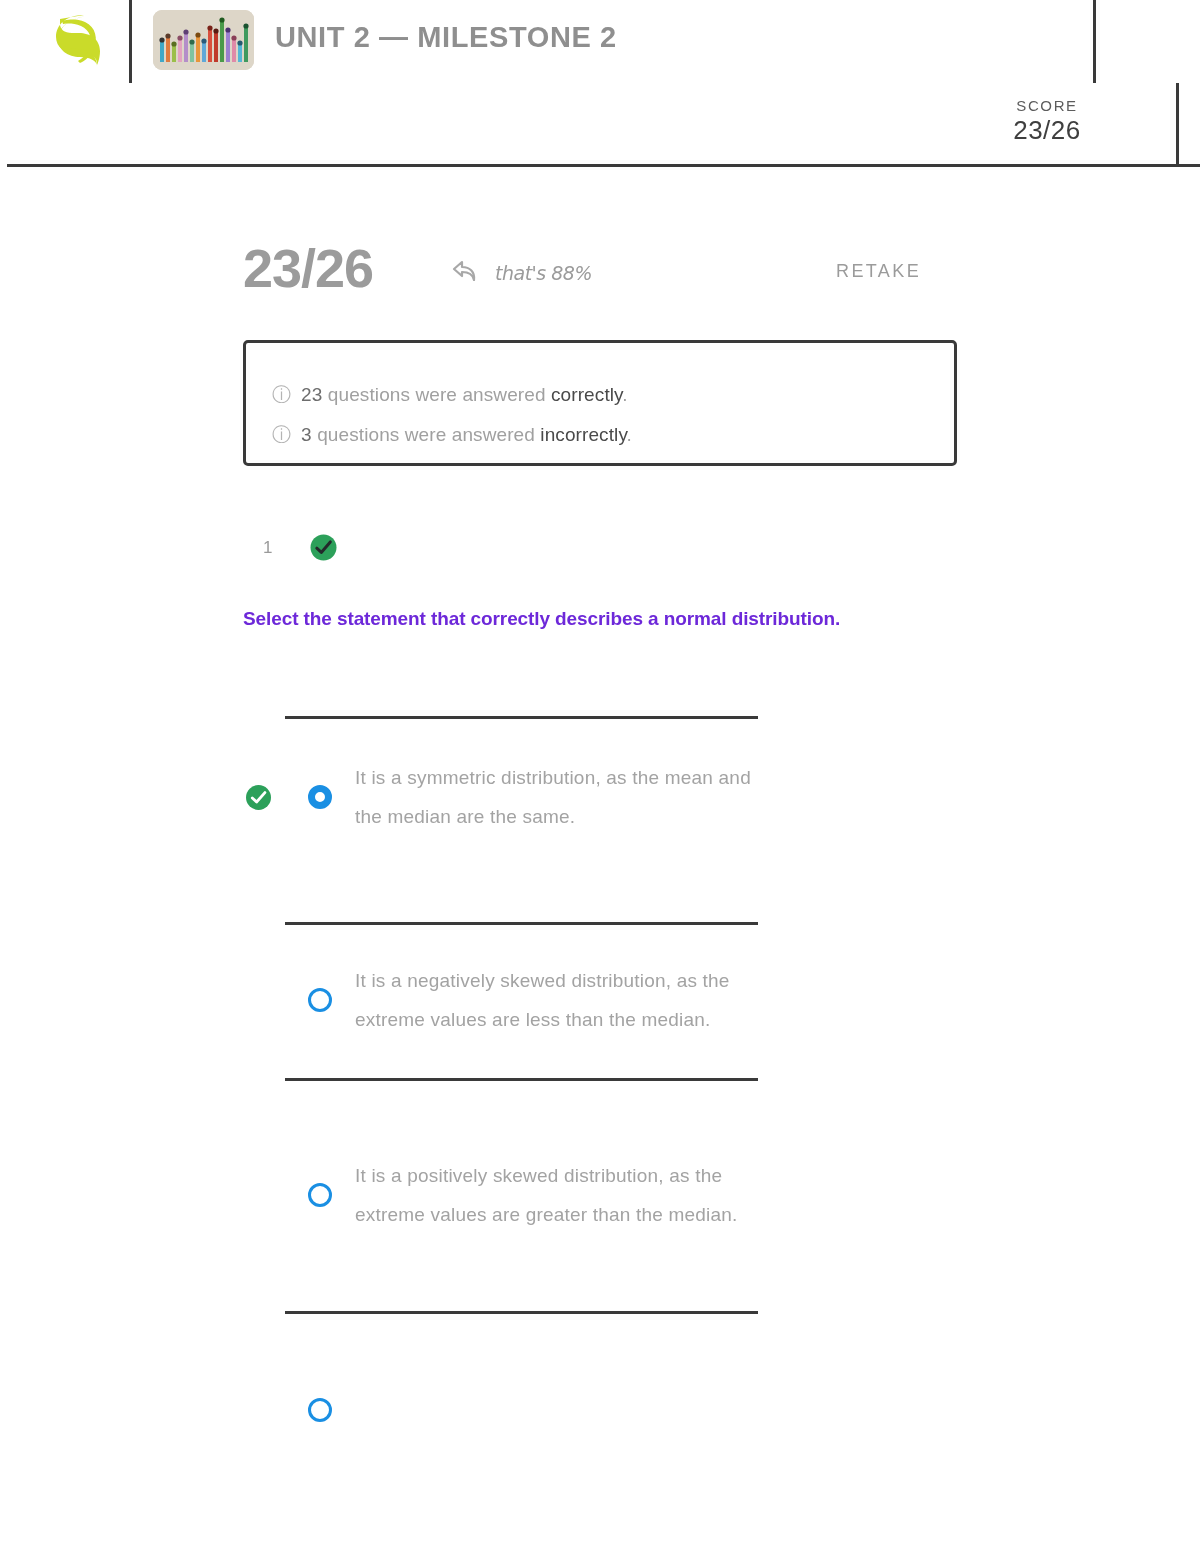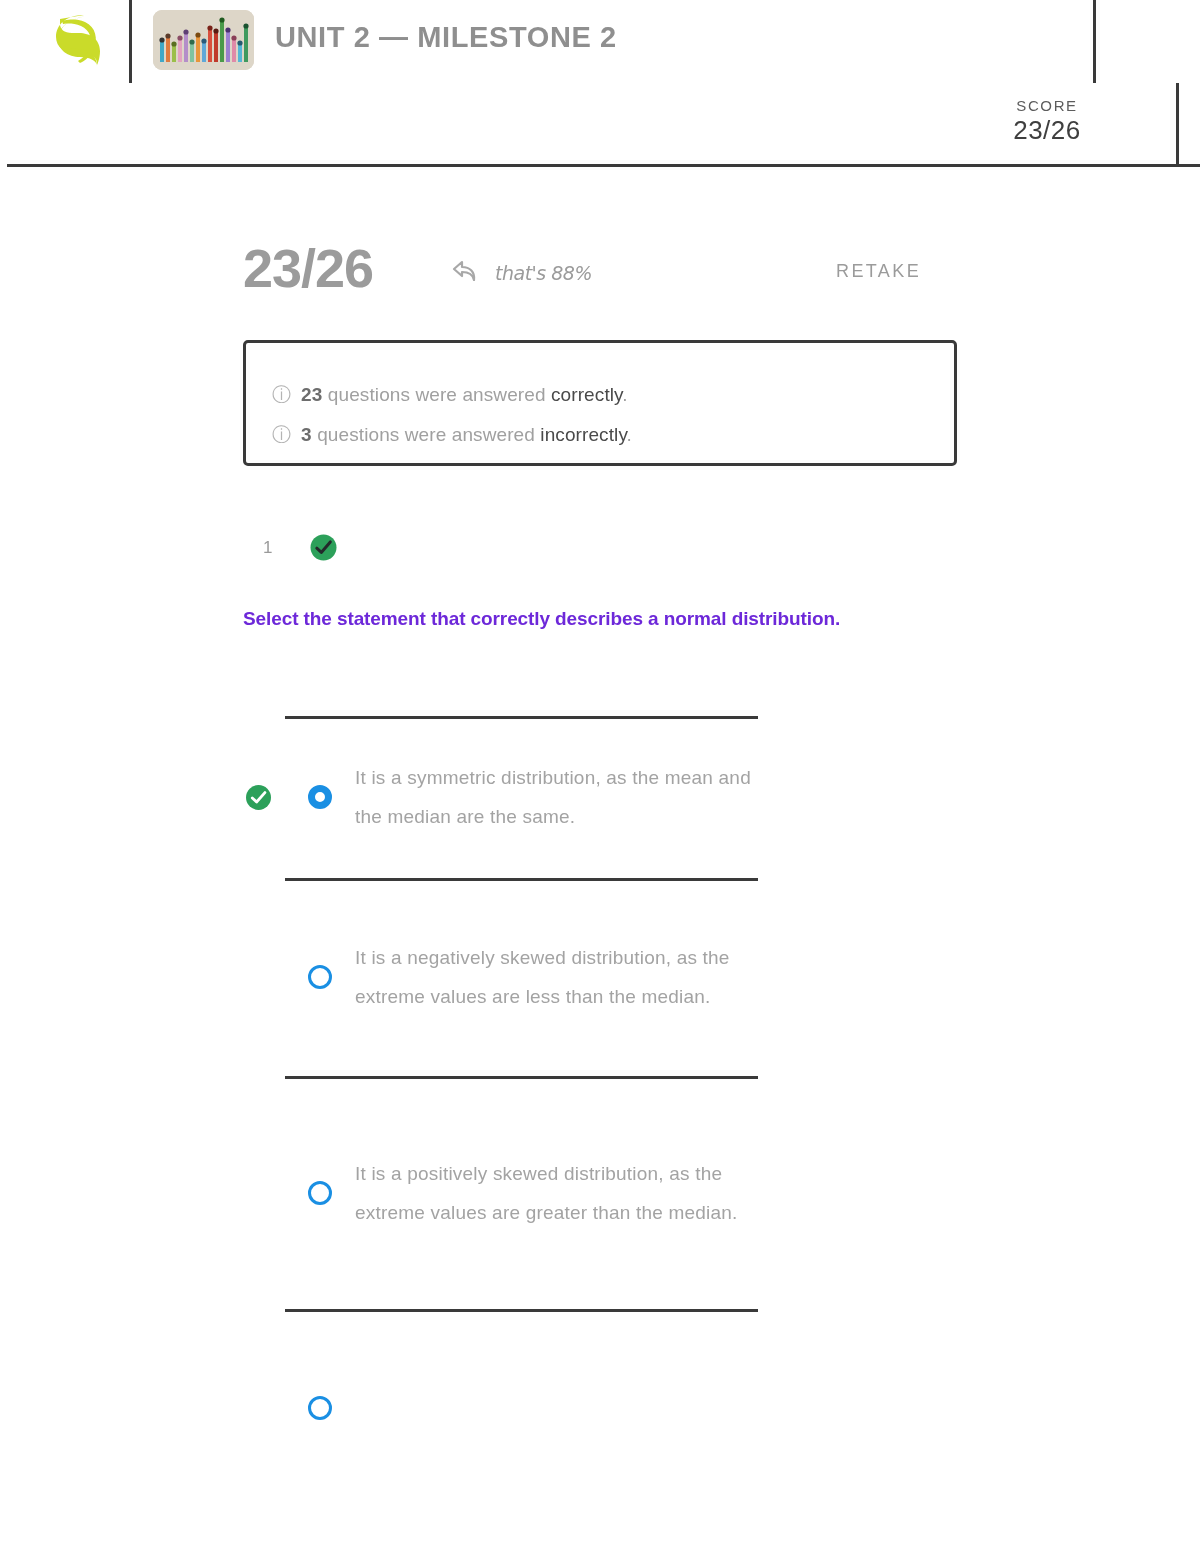--- a/index.html
+++ b/index.html
@@ -150,21 +150,21 @@
     color: #a0a0a0;
     line-height: 40px;
     letter-spacing: 0.1px;
   }
   .info-icon {
     font-style: normal;
     font-size: 19px;
     color: #b4b4b4;
     line-height: 40px;
   }
-  .info-line .num { font-weight: 700; color: #6d6d6d; }
+  .info-line .num { font-weight: 400; color: #6d6d6d; }
   .info-line .strong { font-weight: 400; color: #4a4a4a; }
 
   
   .q-head {
     position: absolute;
     left: 243px; top: 534px;
     display: flex;
     align-items: center;
   }
   .q-number {
@@ -367,21 +367,21 @@
           <path d="M6.3 12.9 L10.6 17 L18.9 7.6" fill="none" stroke="#ffffff" stroke-width="2.8" stroke-linecap="round" stroke-linejoin="round"></path>
         </svg>
       </span>
     </div>
     <div class="opt-radio-slot">
       <span class="radio selected"></span>
     </div>
     <div class="opt-text">It is a symmetric distribution, as the mean and the median are the same.</div>
   </div>
 
-  <div class="option" style="height:198px;">
+  <div class="option" style="height:156px;margin-top:44px;">
     <div class="option-rule"></div>
     <div class="opt-correct-slot"></div>
     <div class="opt-radio-slot">
       <span class="radio"></span>
     </div>
     <div class="opt-text">It is a negatively skewed distribution, as the extreme values are less than the median.</div>
   </div>
 
   <div class="option" style="height:233px;">
     <div class="option-rule"></div>

